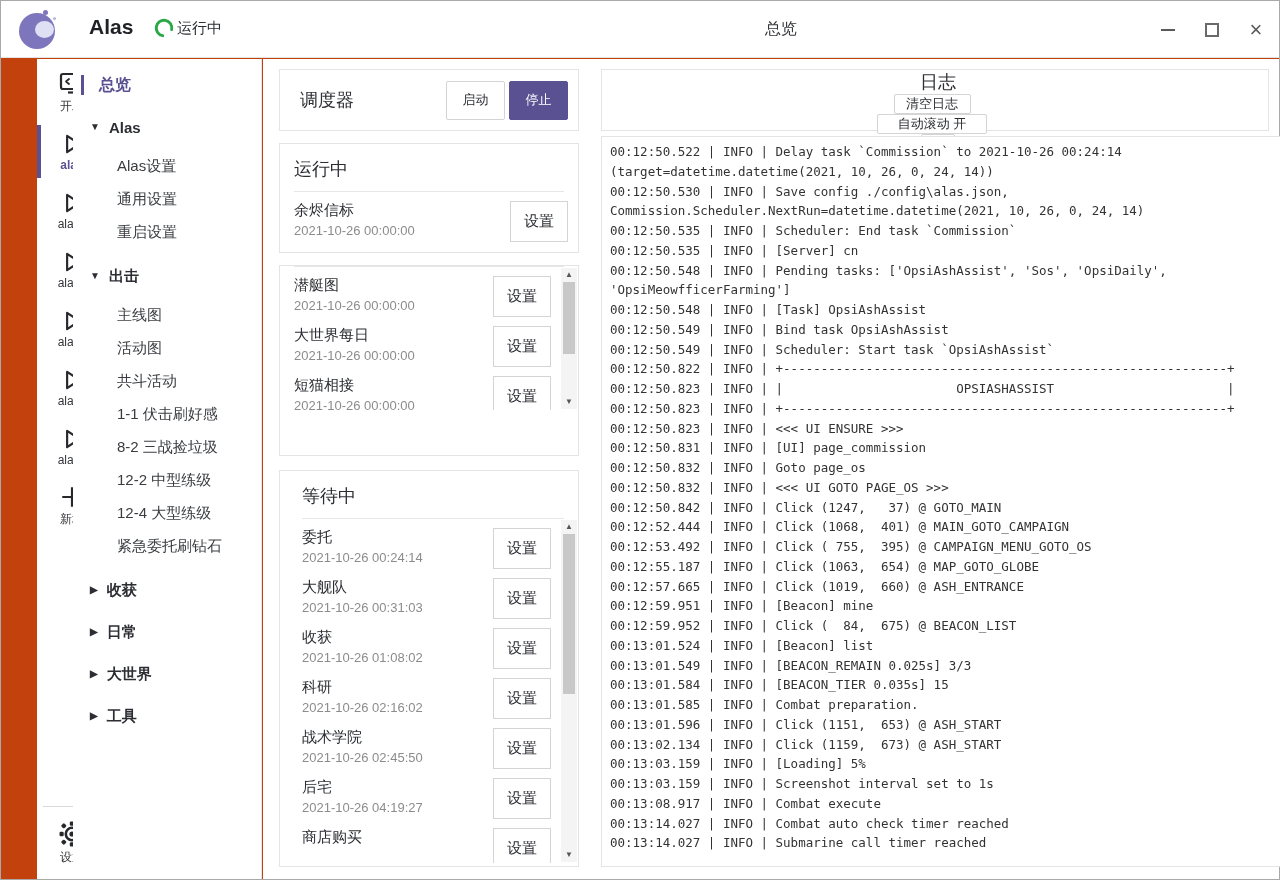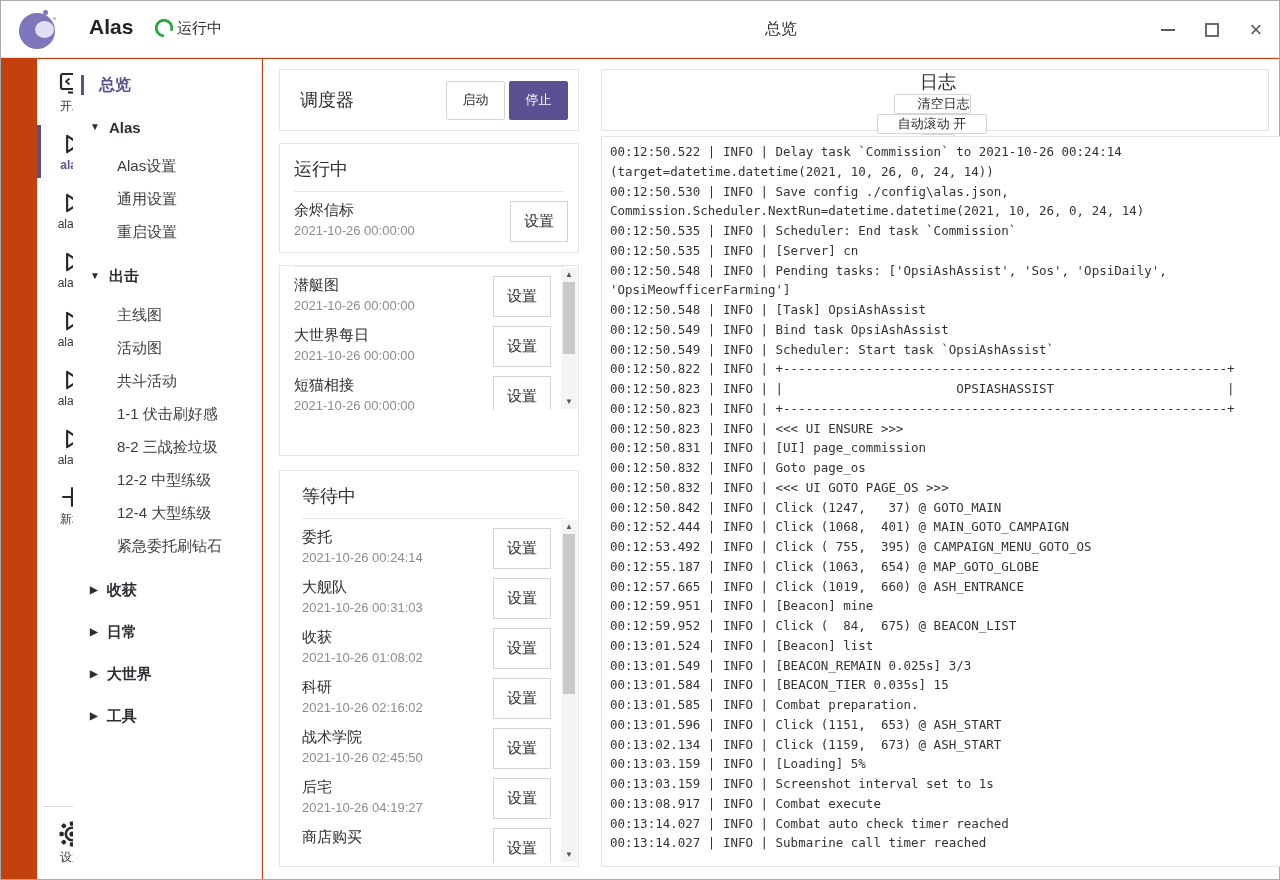--- a/index.html
+++ b/index.html
@@ -80,21 +80,21 @@
   .task-set-btn { position:absolute; right:10px; top:5px; width:58px; height:41px; font-size:15px; border-radius:0; }
 
   .vscroll { position:absolute; right:1px; top:1px; bottom:1px; width:16px; background:#f4f4f4; }
   .vscroll .arr { position:absolute; left:0; width:16px; height:14px; font-size:8px; color:#555; text-align:center; line-height:14px; cursor:pointer; }
   .vscroll .arr.up { top:0; } .vscroll .arr.down { bottom:0; }
   .vscroll .thumb { position:absolute; left:2px; width:12px; background:#c8c8c8; cursor:pointer; }
 
   
   .log-head { left:338px; top:10px; width:668px; height:62px; display:flex; align-items:center; padding:0 16px 0 22px;flex-direction:column; }
   .log-head .panel-title { flex:1; }
-  .btn-clear { width:77px; height:40px; margin-right:12px;text-align:right; }
+  .btn-clear { width:77px; height:40px; margin-right:12px; }
   .btn-autoscroll { width:110px; height:40px; margin-right:12px; }
   .btn-logclose { width:34px; height:40px; }
   .log-body { left:338px; top:77px; width:775px; height:731px; }
   .log-pre {
     position:absolute; left:8px; top:5px; right:24px; bottom:4px;
     font-family:"DejaVu Sans Mono", monospace; font-size:12.5px; line-height:19.75px;
     color:#333; white-space:pre-wrap; word-break:break-all; overflow:hidden;
   }
   .log-scroll { position:absolute; right:1px; top:1px; bottom:1px; width:15px; background:#f1f1f1; }
   .log-scroll .arr { position:absolute; left:0; width:15px; height:15px; font-size:8px; color:#505050; text-align:center; line-height:15px; cursor:pointer; }

